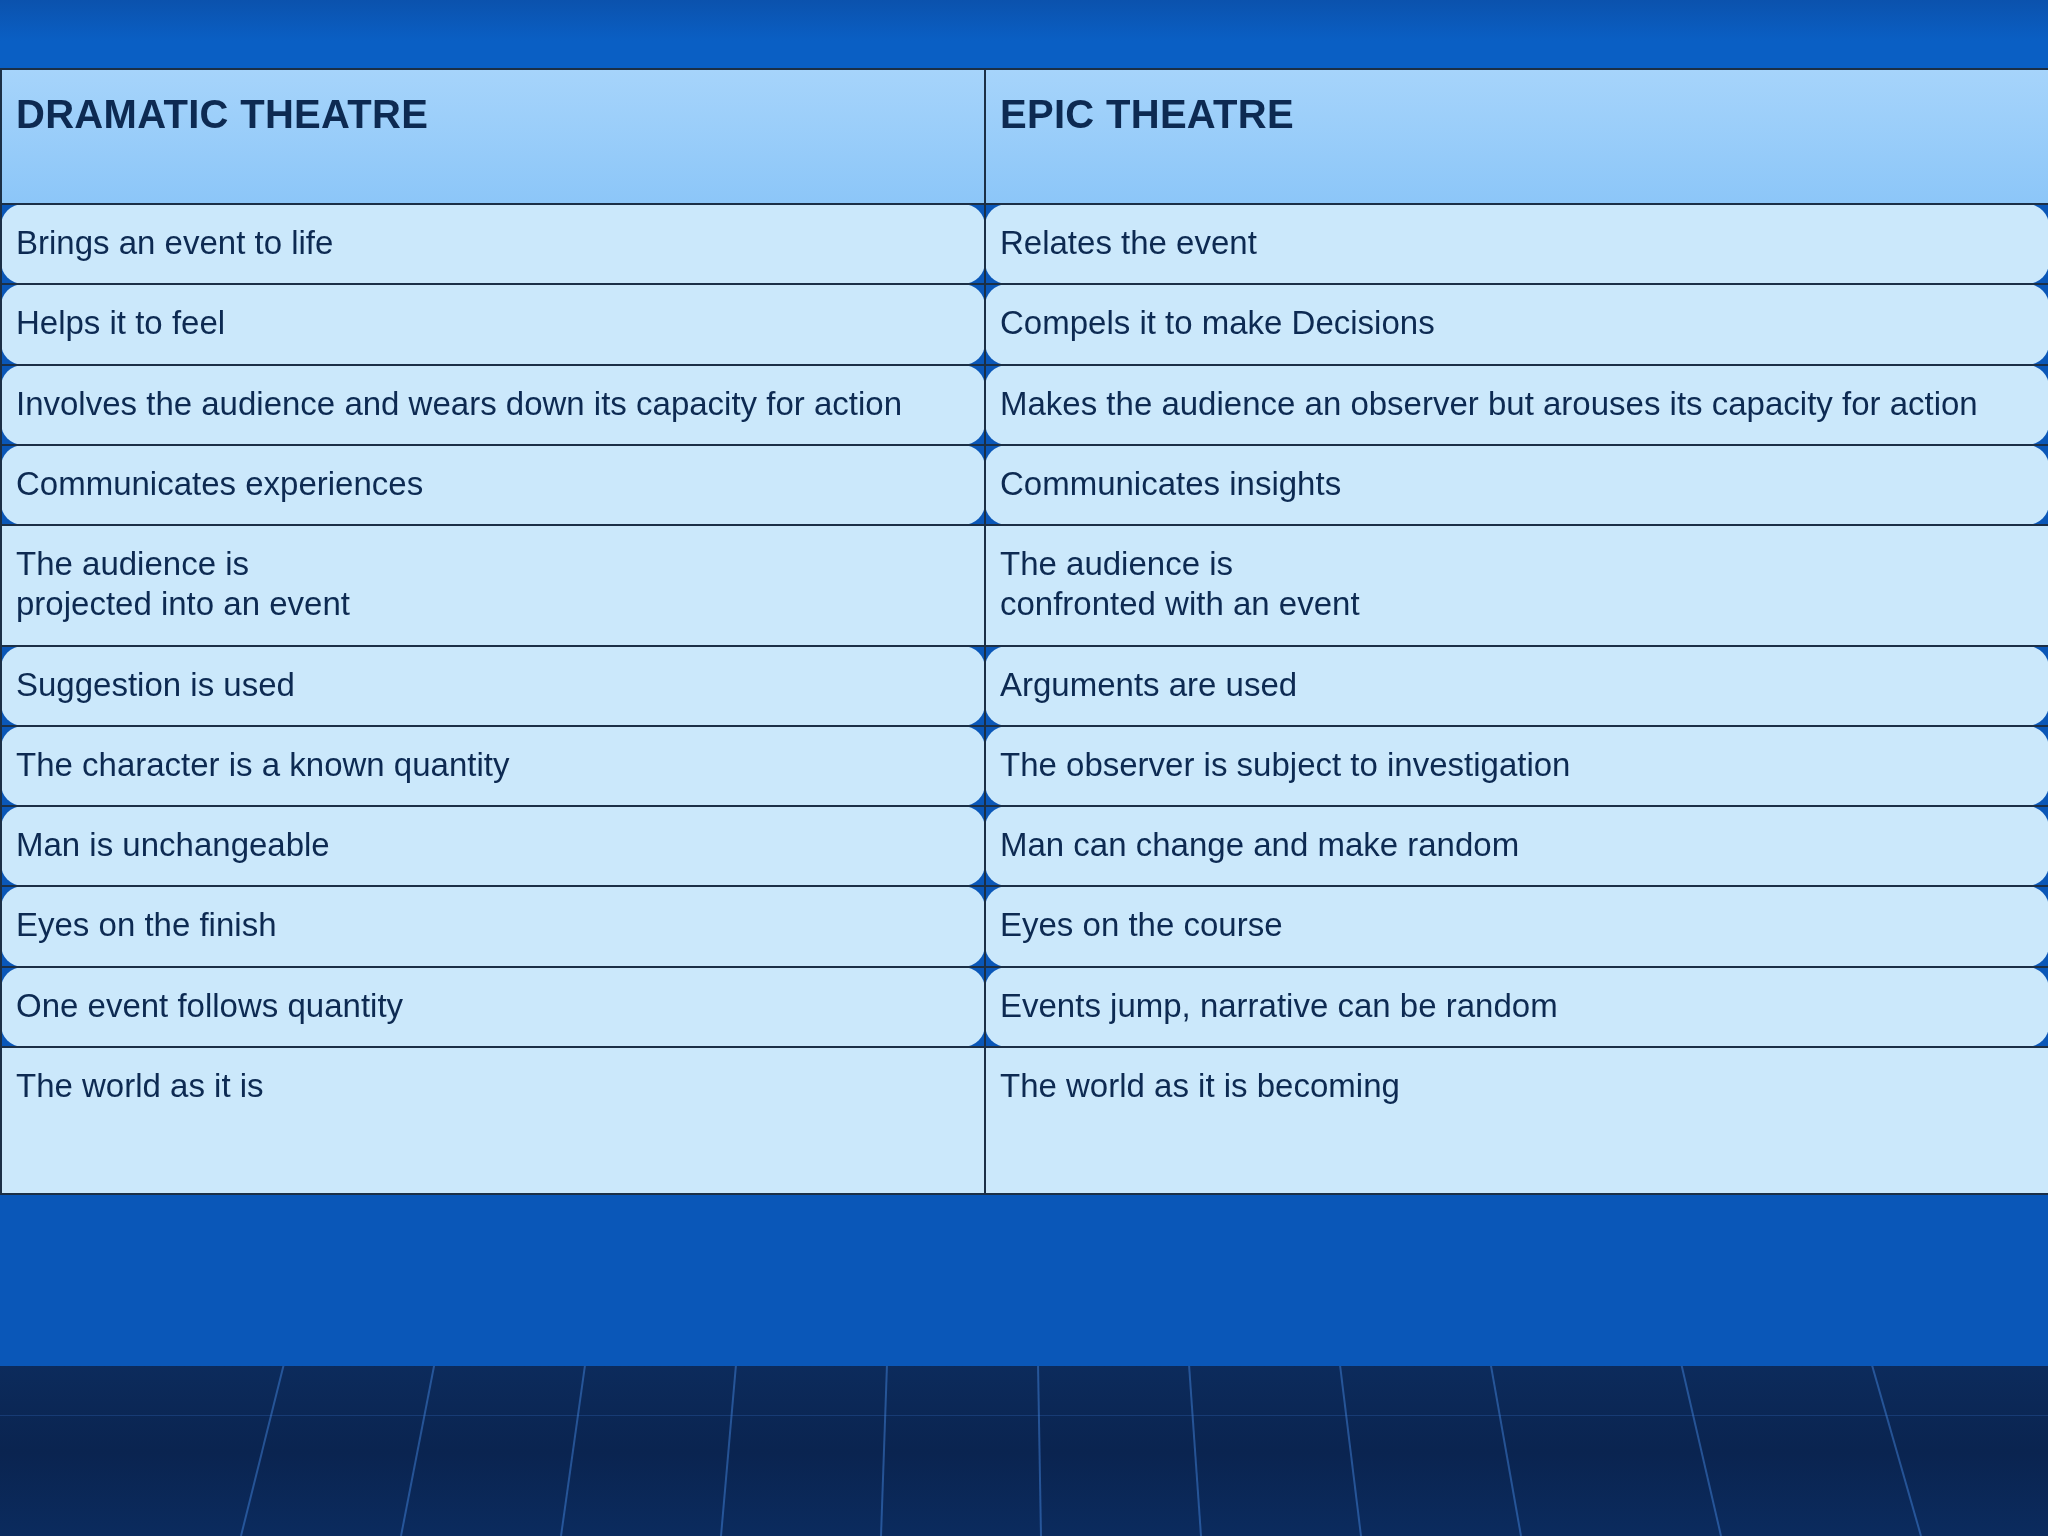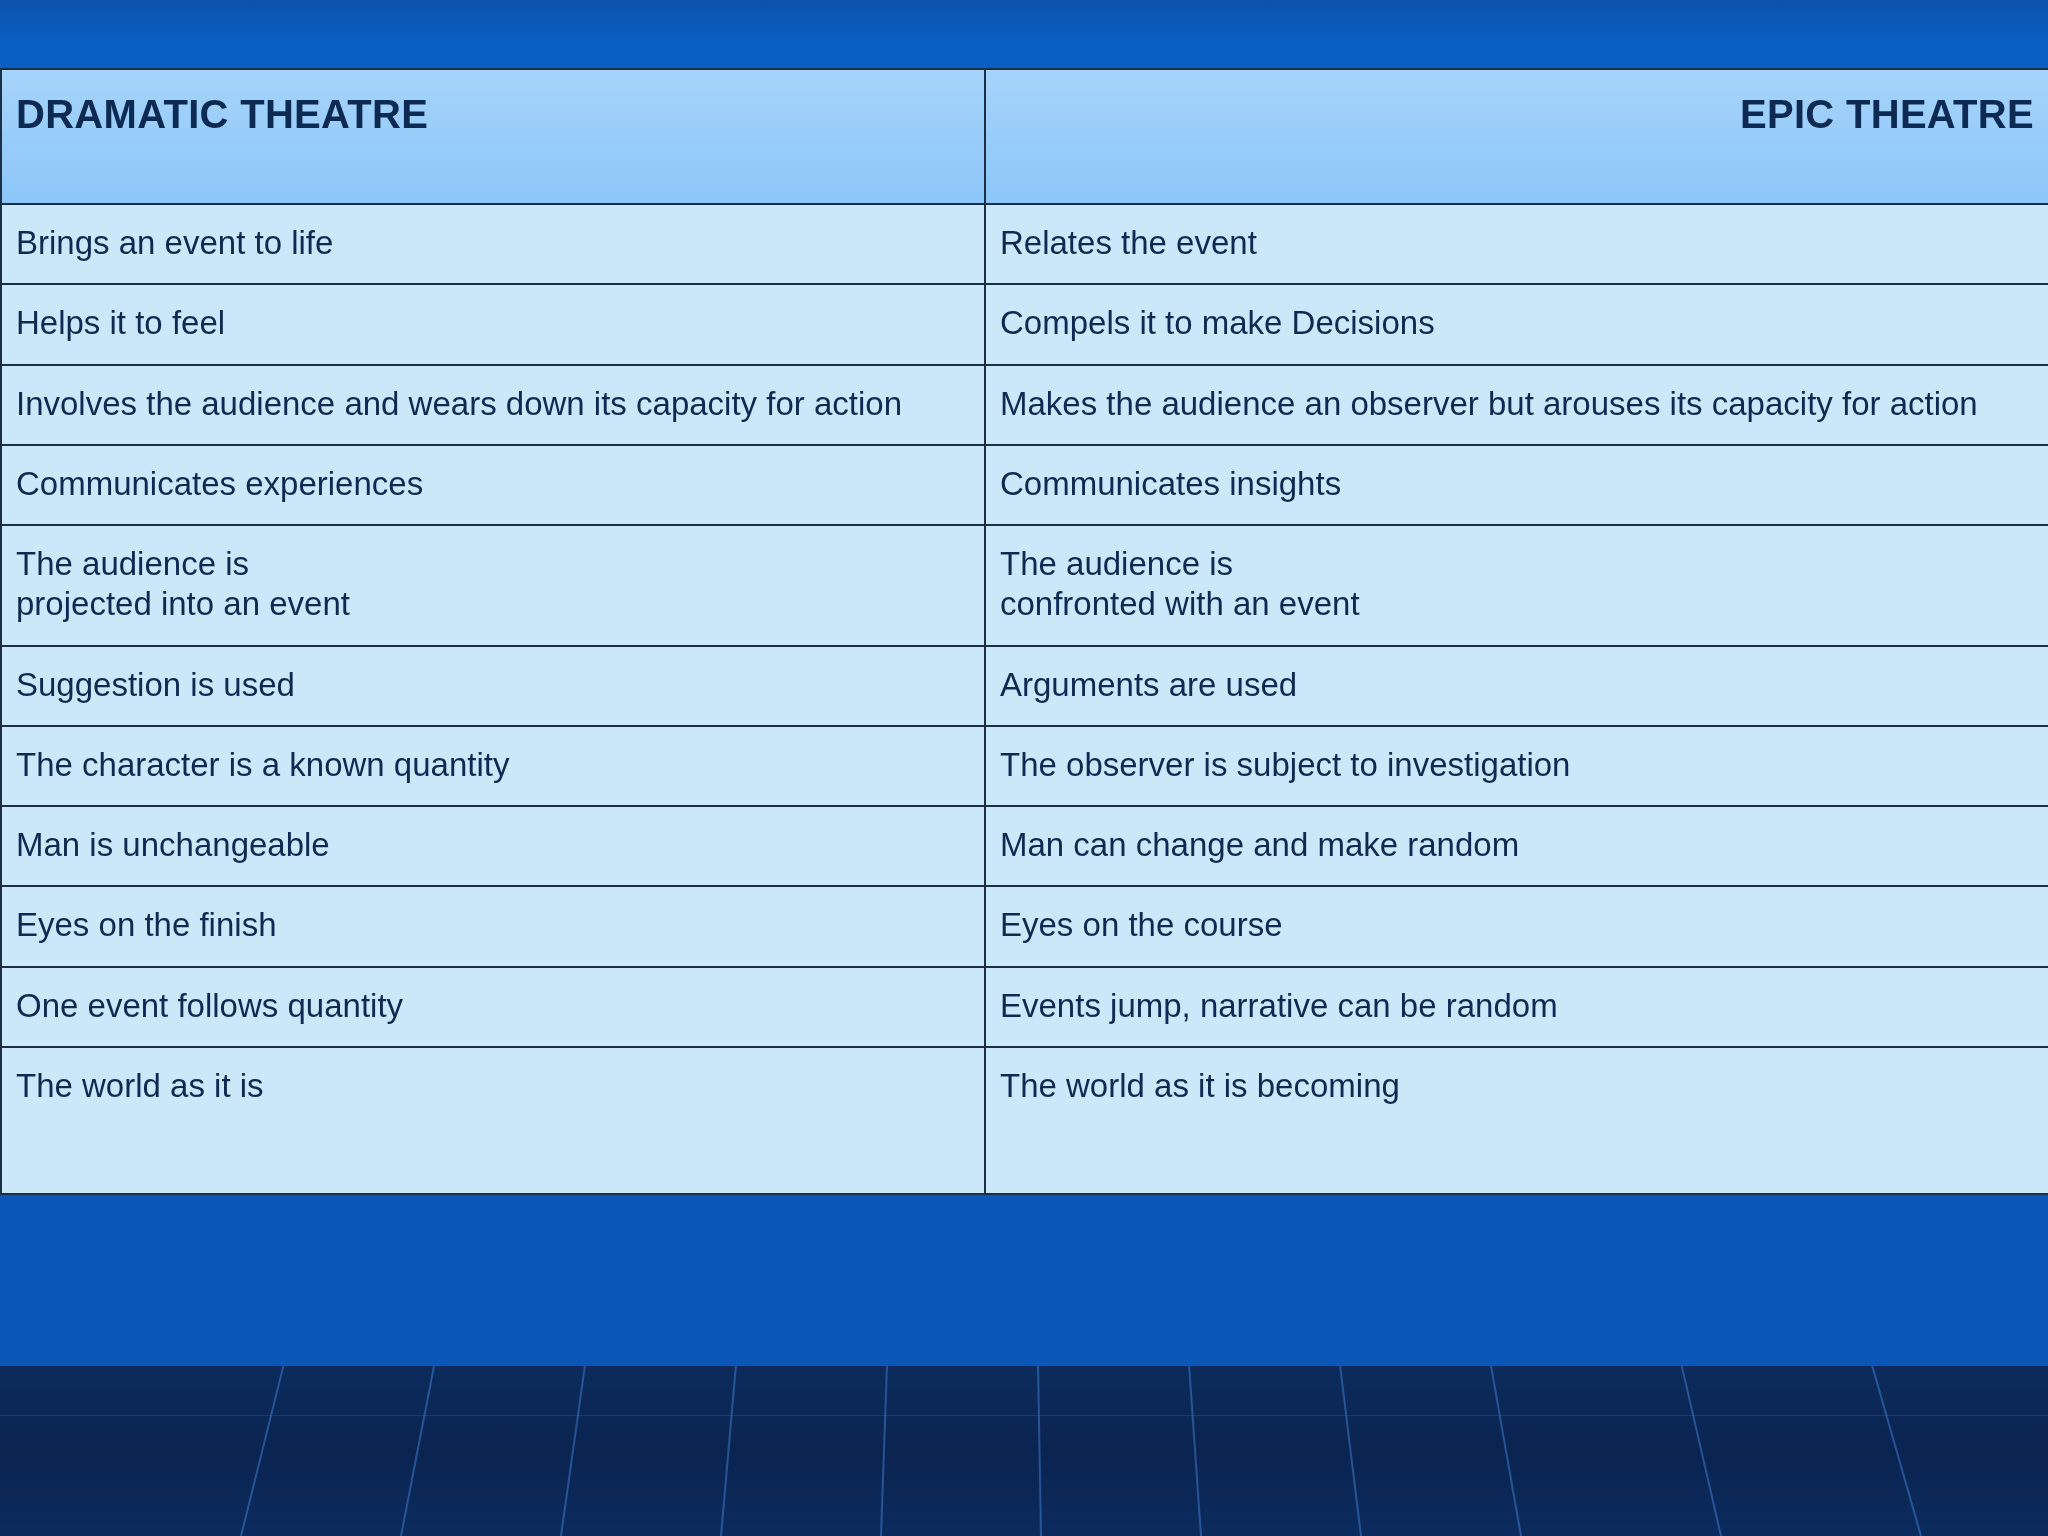--- a/index.html
+++ b/index.html
@@ -80,36 +80,36 @@
     color: #0d2a52;
     font-size: 40px;
     font-weight: bold;
     letter-spacing: 0.3px;
   }
   th.header-cell .htext {
     display: block;
     padding: 22px 14px 0 14px;
   }
   th.header-left .htext { text-align: left; }
-  th.header-right .htext { text-align: right; }
+  th.header-right .htext { text-align: left; }
 
   td.body-cell {
     background: #cbe8fb;
     color: #0d2a52;
     font-size: 33px;
     line-height: 1.22;
   }
   td.body-cell .ctext {
     display: block;
     padding: 18px 14px 20px 14px;
     white-space: pre-line;
   }
   tr.row-tall td.body-cell { height: 110px; }
   tr.row-last td.body-cell { height: 145px; }
-  tr.row-normal td.body-cell { height: 66px; }
+  tr.row-normal td.body-cell { height: 66px; border-radius: 22px; }
 
   col.col-left { width: 984px; }
   col.col-right { width: 1064px; }
 </style>
 </head>
 <body>
 
 <div class="slide">
 
   <div class="top-band"></div>

